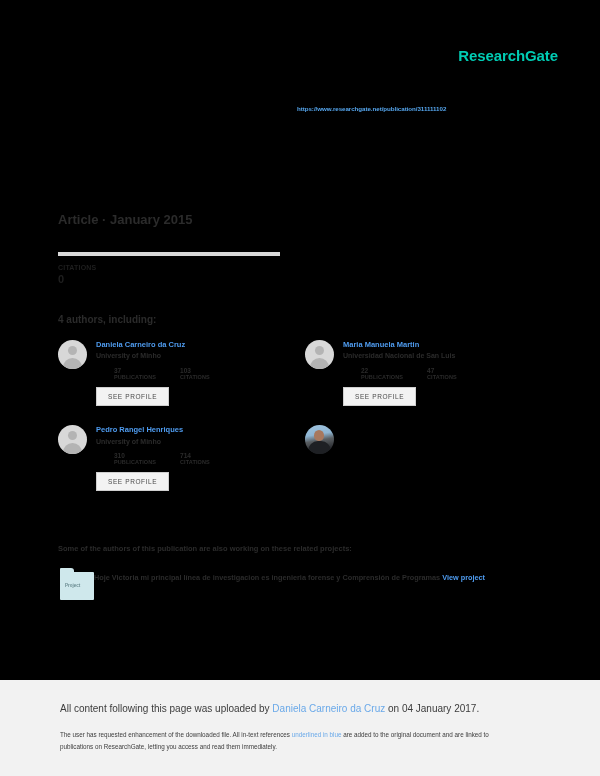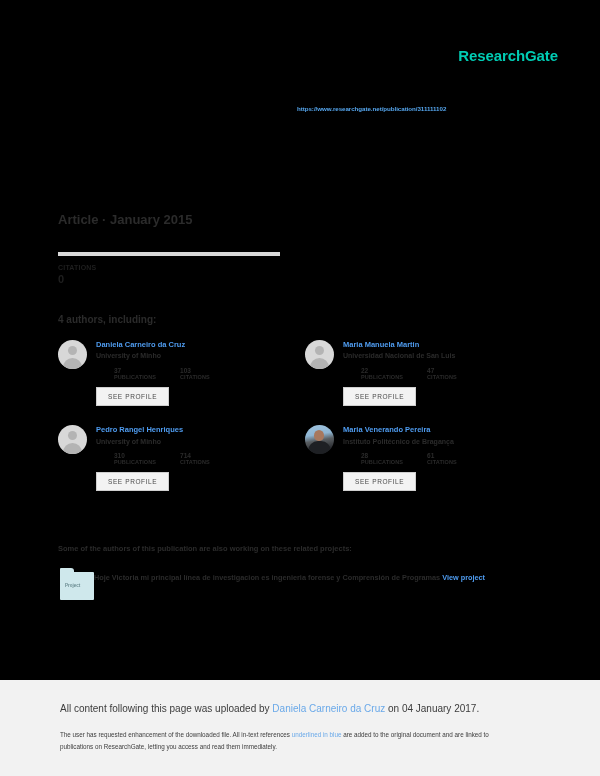--- a/index.html
+++ b/index.html
@@ -387,35 +387,20 @@
       </div>
       <div class="see-profile">SEE PROFILE</div>
     </div>
   </div>
 
   <div class="author-card">
     <div class="avatar photo">
       <div class="head"></div>
       <div class="body"></div>
     </div>
-    <div class="author-info">
-      <div class="author-name">Maria Venerando Pereira</div>
-      <div class="author-affil">Instituto Politécnico de Bragança</div>
-      <div class="author-stats">
-        <div class="astat">
-          <div class="astat-num">28</div>
-          <div class="astat-label">PUBLICATIONS</div>
-        </div>
-        <div class="astat">
-          <div class="astat-num">61</div>
-          <div class="astat-label">CITATIONS</div>
-        </div>
-      </div>
-      <div class="see-profile">SEE PROFILE</div>
-    </div>
   </div>
 
 </div>
 
 <div class="projects-heading">Some of the authors of this publication are also working on these related projects:</div>
 
 <div class="project-row">
   <div class="project-icon">
     <span class="project-icon-label">Project</span>
   </div>

